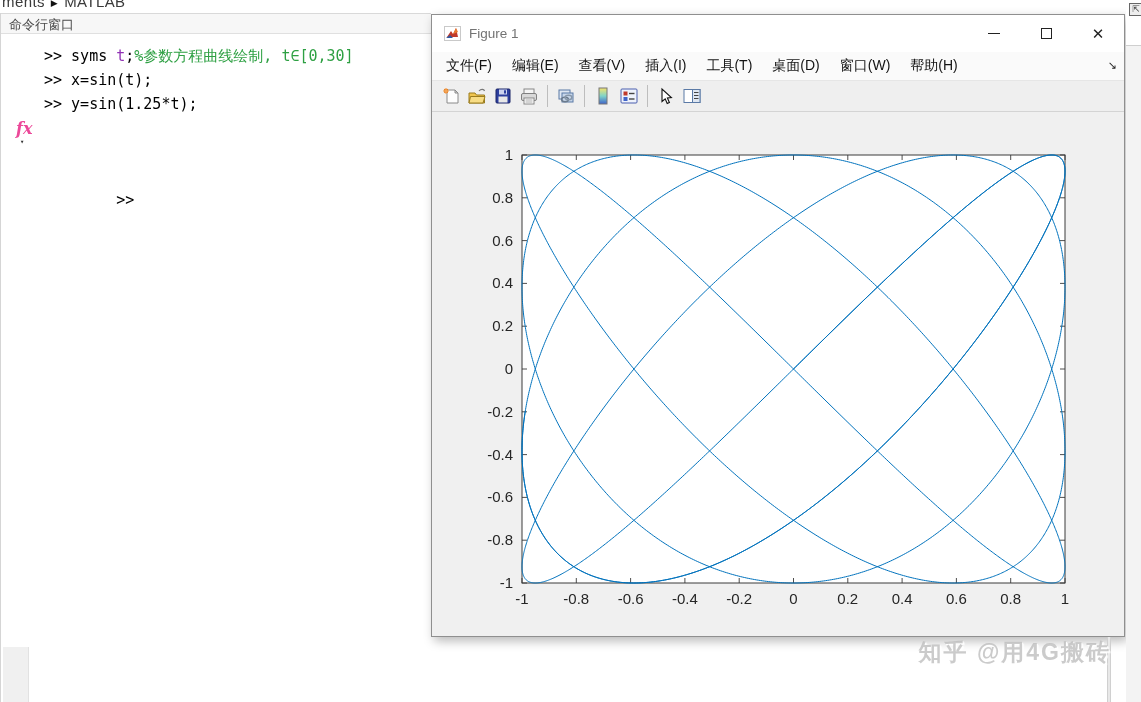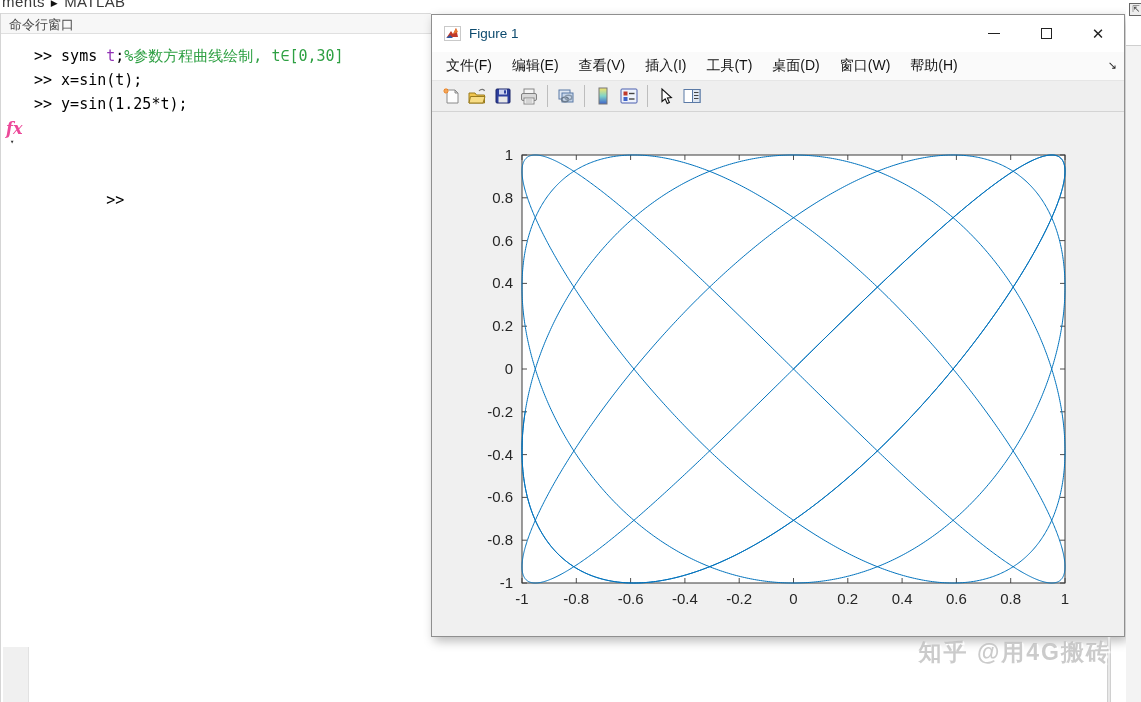--- a/index.html
+++ b/index.html
@@ -11,39 +11,39 @@
   .breadcrumb-strip { position:absolute; left:0; top:0; width:430px; height:16px; overflow:hidden; background:#fff; }
   .breadcrumb-strip .bc-inner { margin-top:-7px; margin-left:2px; font-size:15px; color:#3a3a3a; letter-spacing:0.4px; }
   .bc-arrow { font-size:9px; color:#111; margin:0 6px; vertical-align:1px; }
 
   
   .cmd-panel { position:absolute; left:0; top:13px; width:431px; height:689px;
                border-left:1px solid #d5d5d5; background:#fff; }
   .cmd-header { height:21px; background:#f7f7f7; border-top:1px solid #d9d9d9;
                 border-bottom:1px solid #e0e0e0; font-size:13px; color:#4a4a4a;
                 padding:2px 0 0 8px; }
-  .cmd-body { position:relative; padding:10px 0 0 33px; font-family:"DejaVu Sans Mono", monospace;
+  .cmd-body { position:relative; padding:10px 0 0 43px; font-family:"DejaVu Sans Mono", monospace;
               font-size:15px; line-height:24px; color:#000; }
   .cmd-line { white-space:pre; }
   .seg-purple { color:#9133b5; }
   .seg-comment { color:#2ea043; }
   .prompt-line { position:relative; }
   .fx-gutter { position:absolute; left:-28px; top:1px; font-family:"DejaVu Serif", serif;
                font-style:italic; font-weight:bold; font-size:16px; color:#ec4899; }
   .fx-caret { position:absolute; left:-24px; top:14px; font-size:7px; color:#333; }
   .bottom-left-strip { position:absolute; left:2px; top:634px; width:26px; height:68px;
                        background:#f0f0f0; border-right:1px solid #e2e2e2; }
 
   
   .figure-window { position:absolute; left:431px; top:14px; width:694px; height:623px;
                    background:#f0f0f0; border:1px solid #8f8f8f;
                    box-shadow:3px 4px 10px rgba(0,0,0,0.28); display:flex; flex-direction:column; }
   .fig-titlebar { height:37px; background:#fff; display:flex; align-items:center; flex:0 0 auto; }
   .fig-app-icon { width:17px; height:15px; margin:0 8px 0 12px; }
-  .fig-title { font-size:13.5px; color:#0c4a6e; }
+  .fig-title { font-size:13.5px; color:#737373; }
   .fig-controls { margin-left:auto; display:flex; height:100%; }
   .fig-btn { width:52px; height:100%; display:flex; align-items:center; justify-content:center; cursor:default; }
   .glyph-min { display:block; width:12px; height:0; border-top:1px solid #222; }
   .glyph-max { display:block; width:11px; height:11px; border:1px solid #222; }
   .glyph-close { font-size:15px; color:#222; font-weight:400; }
 
   .fig-menubar { height:29px; background:#fafafa; border-bottom:1px solid #e6e6e6;
                  display:flex; align-items:center; padding-left:4px; position:relative; flex:0 0 auto; }
   .menu-item { font-size:14px; color:#141414; padding:0 10px;text-align:right; }
   .menu-overflow { position:absolute; right:7px; top:7px; font-size:11px; color:#222; }

